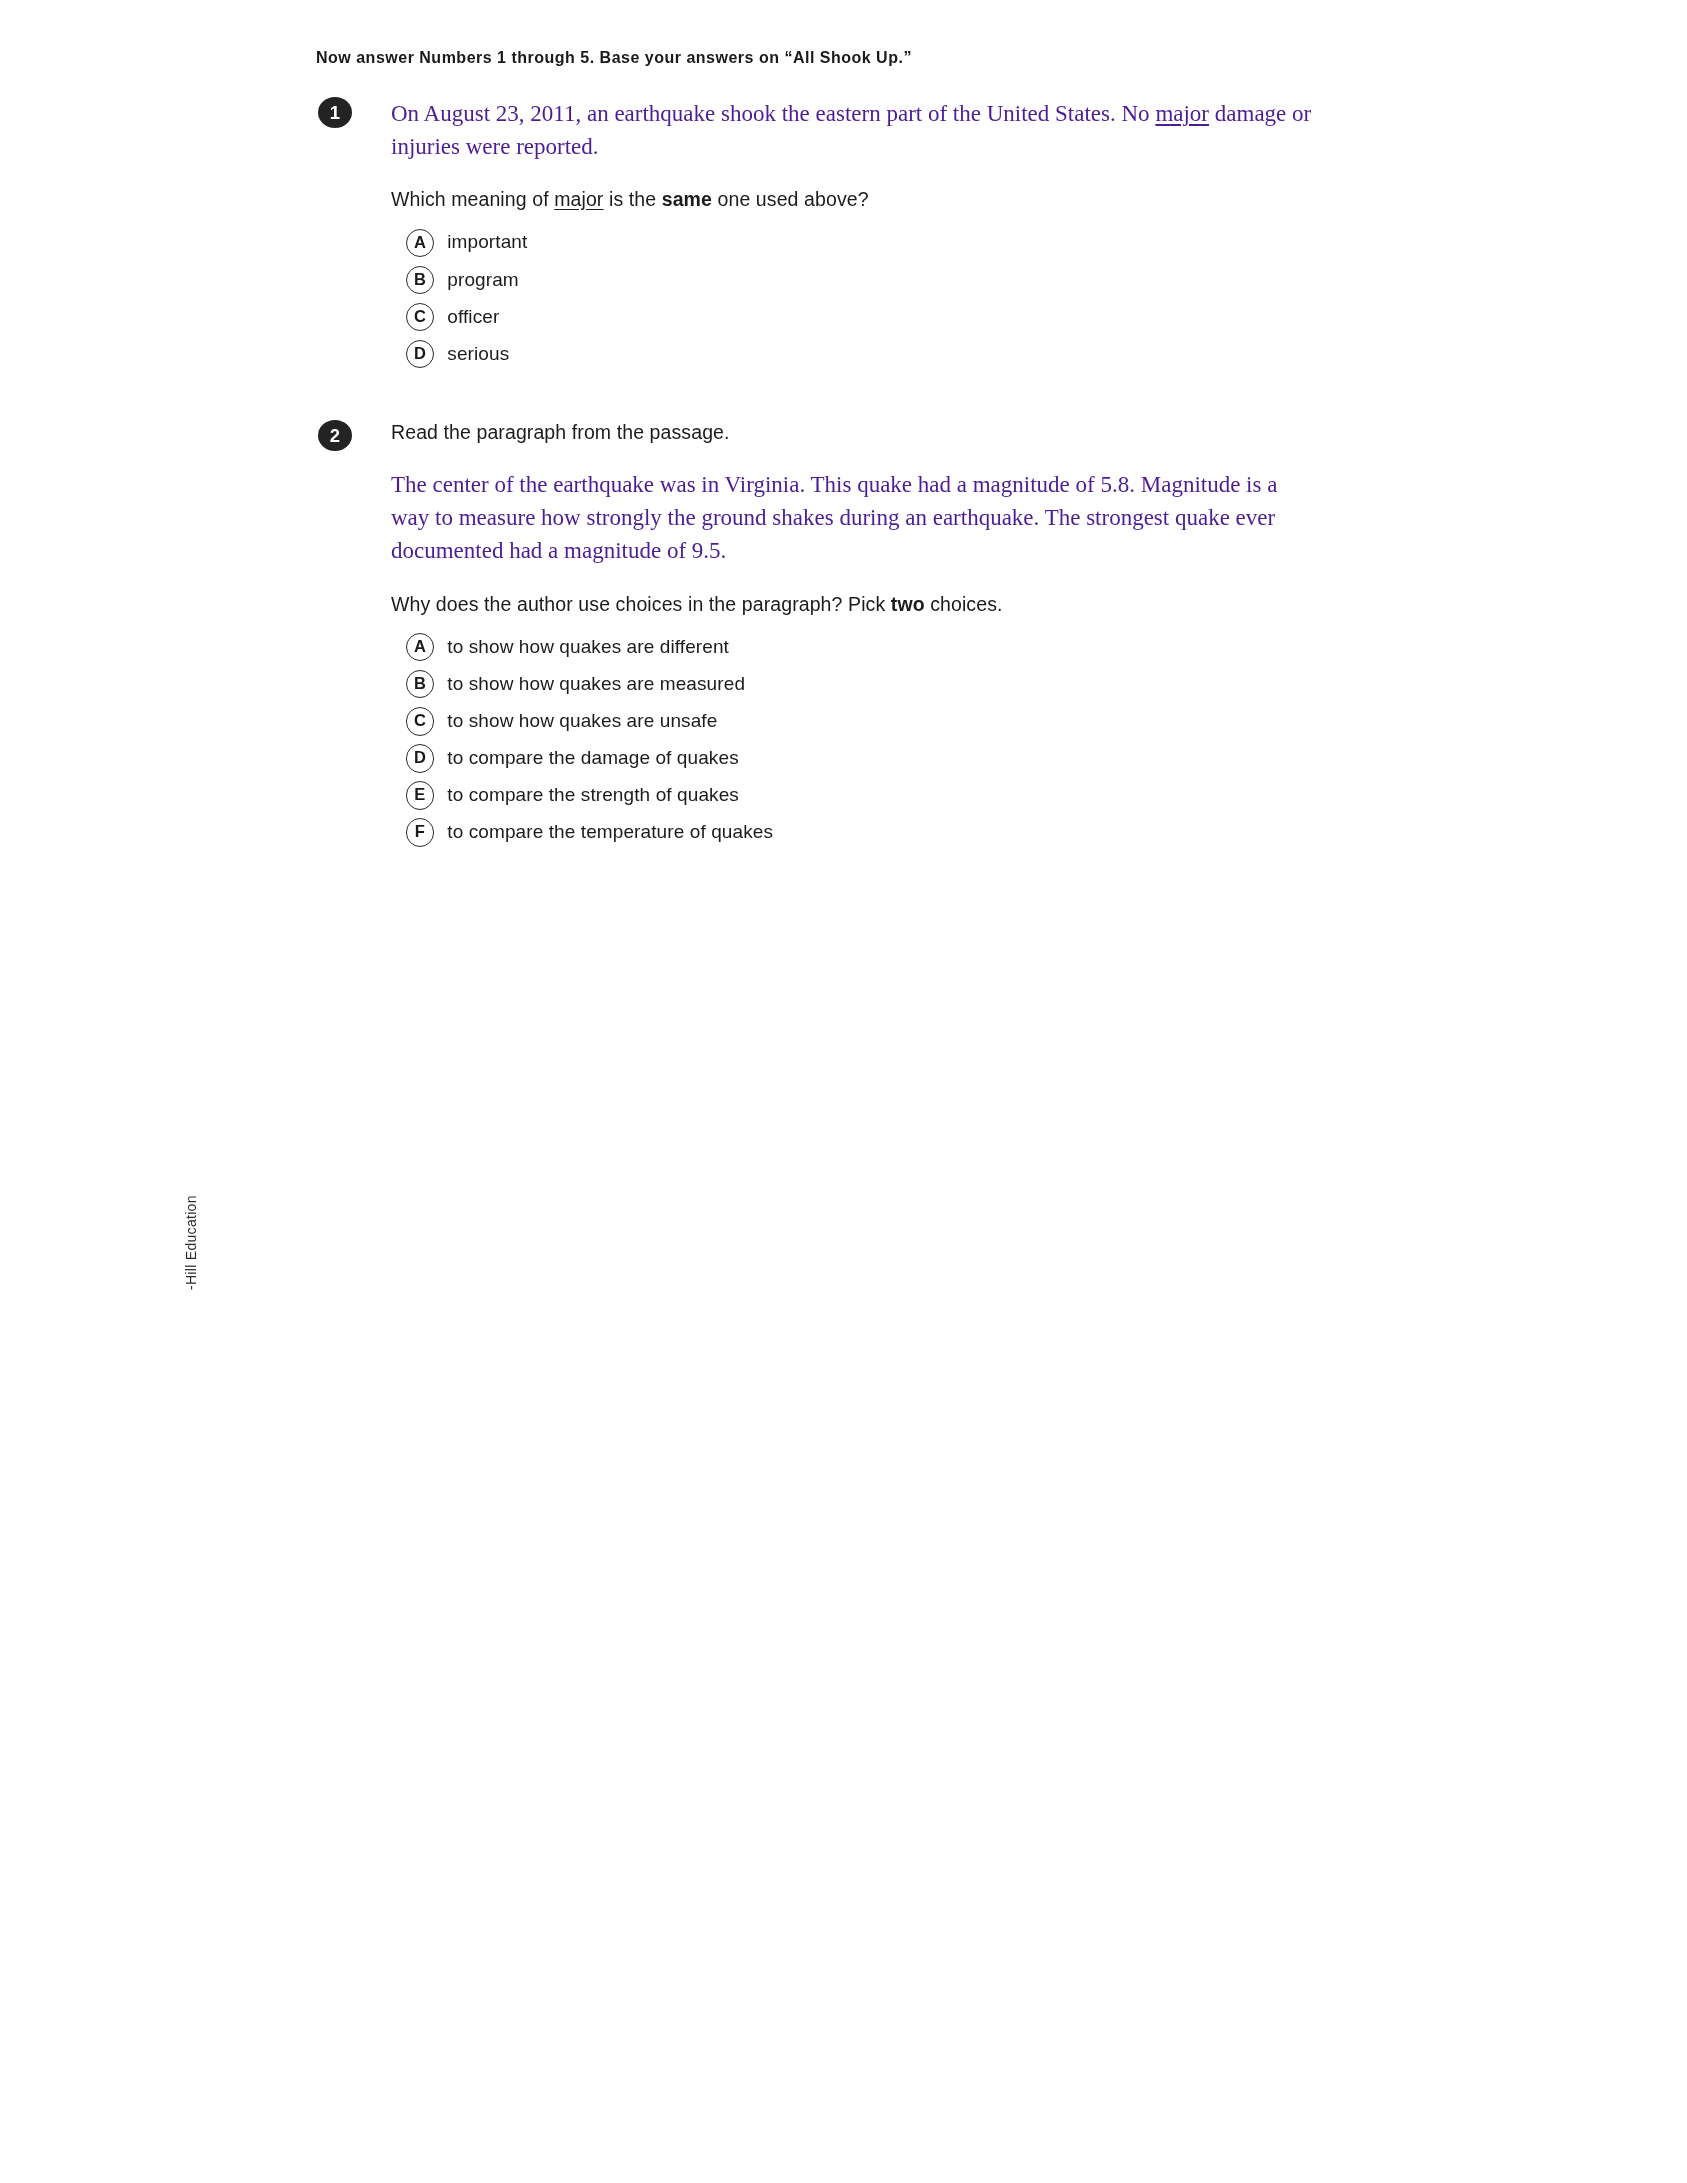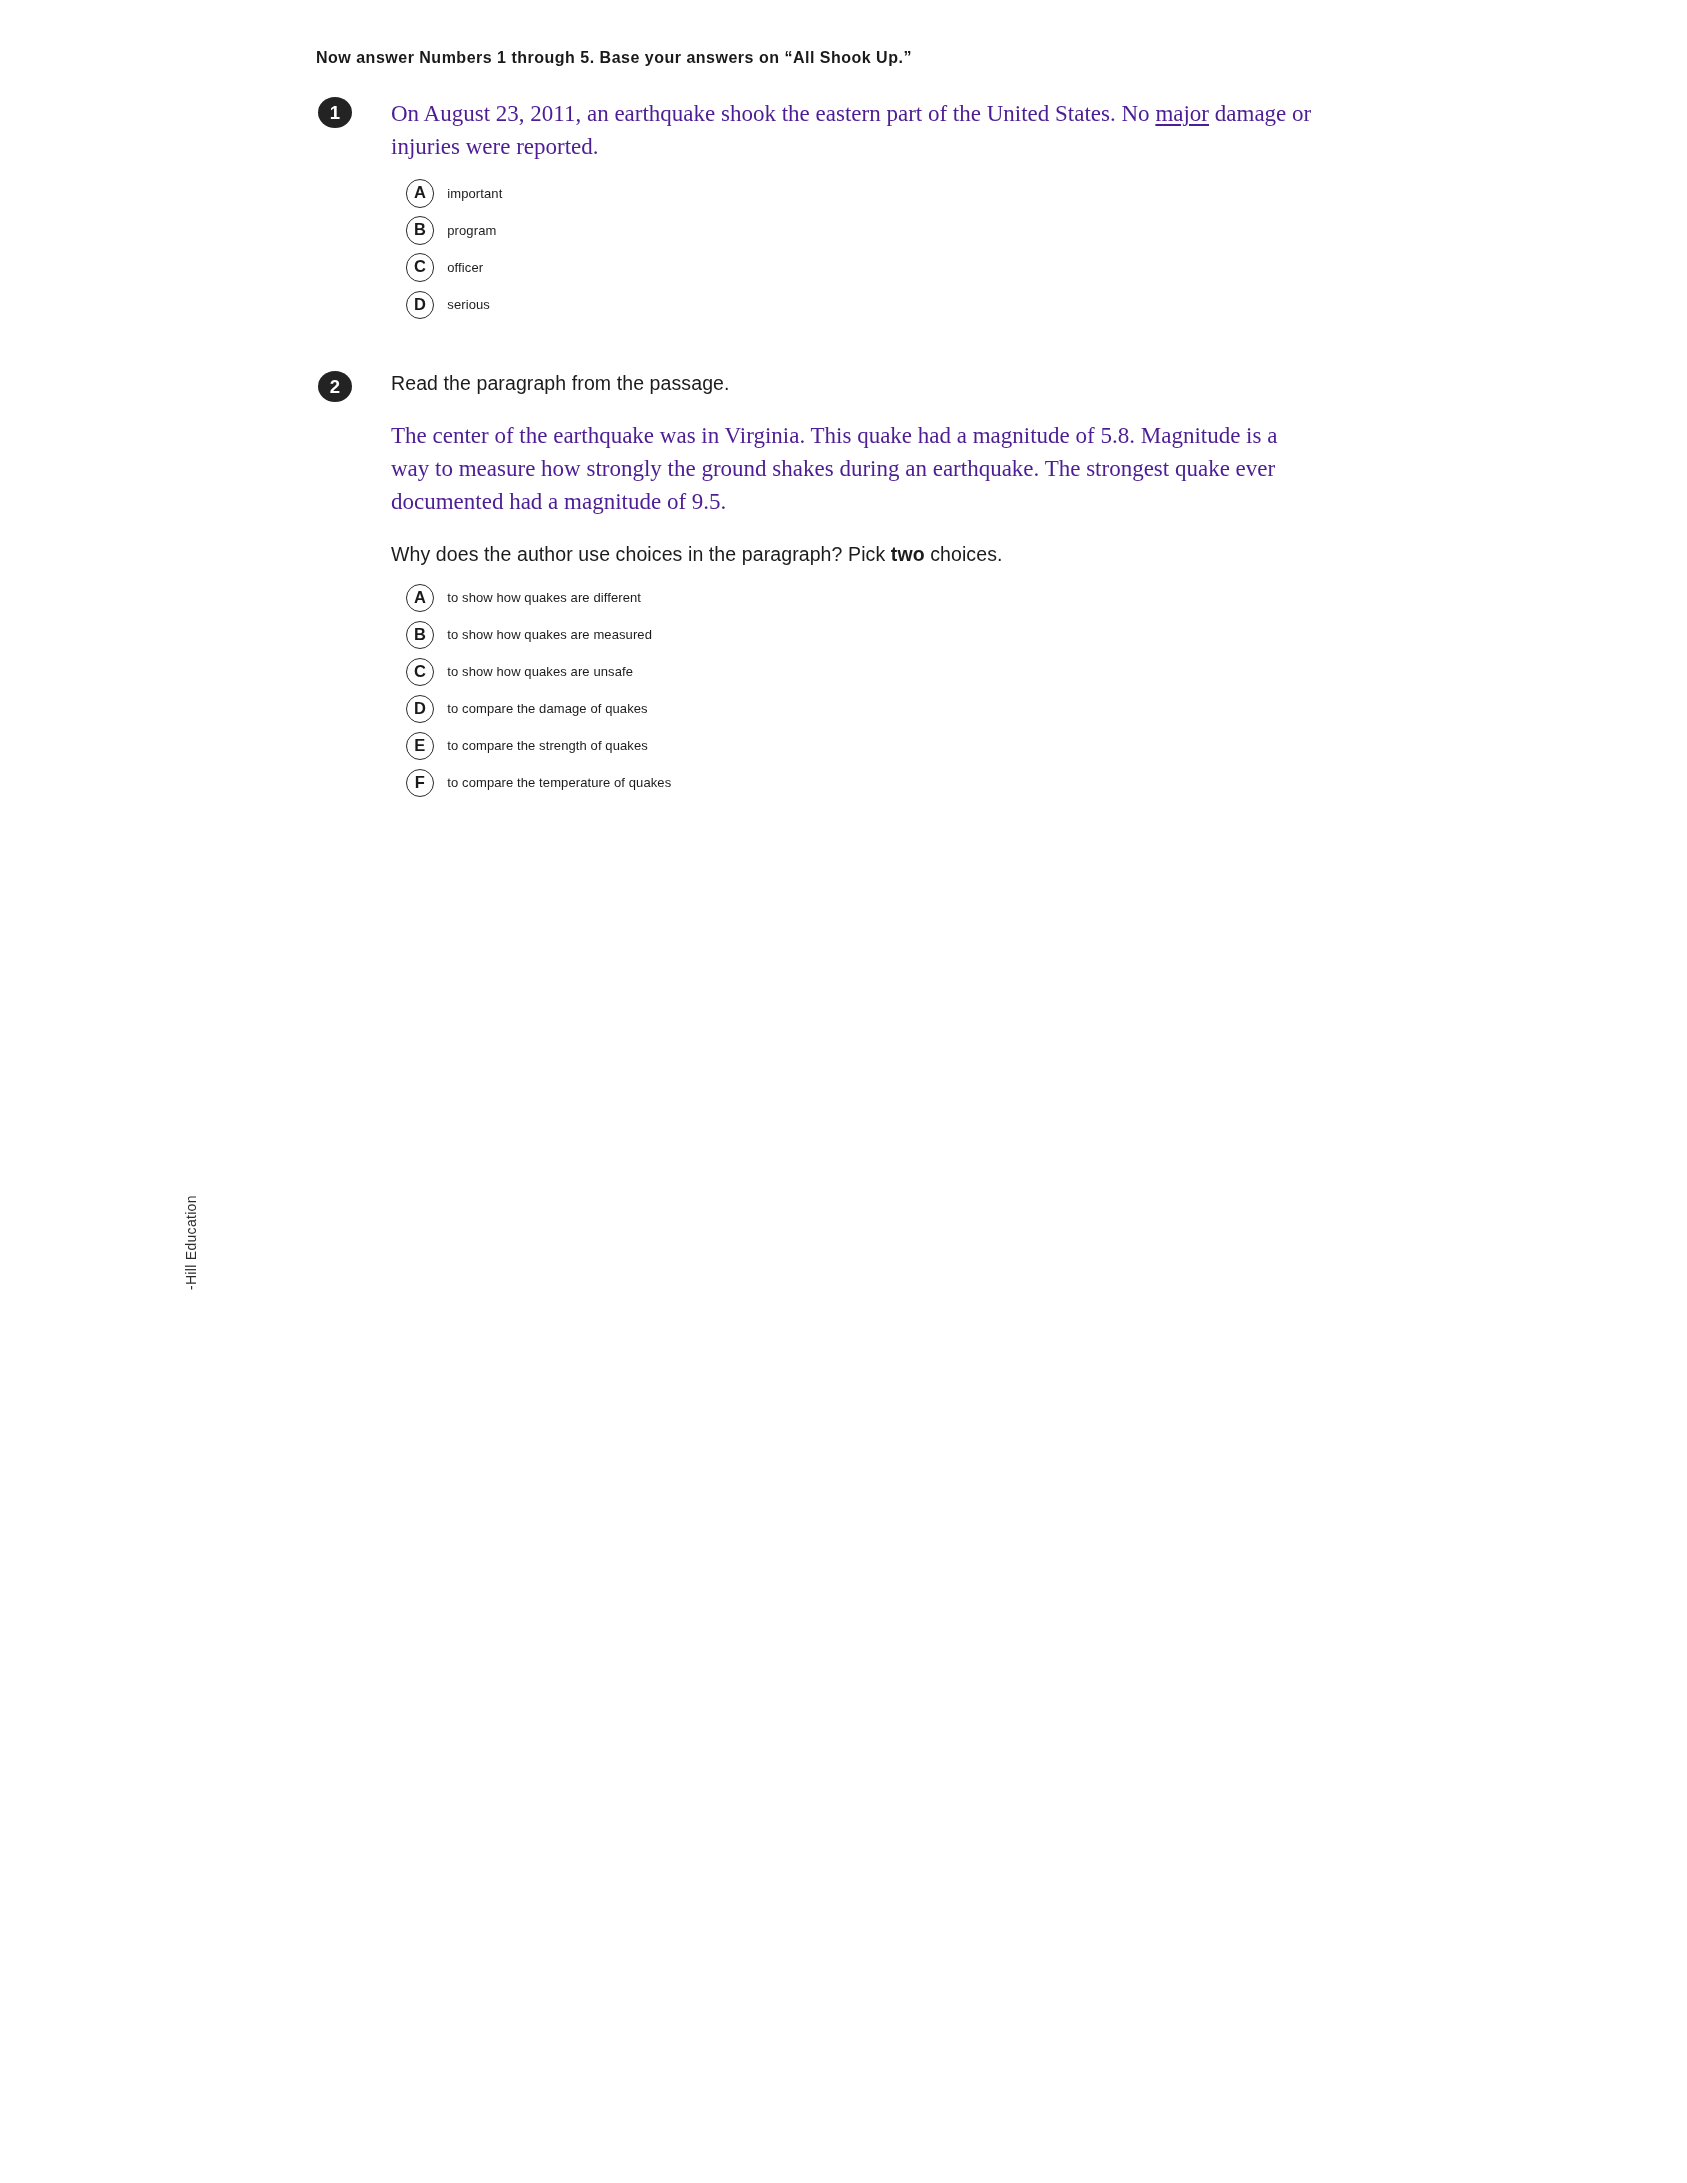--- a/index.html
+++ b/index.html
@@ -143,21 +143,21 @@
     font-size: 16.5px;
     line-height: 24px;
     text-align: center;
     color: #1a1a1a;
     margin-right: 13.2px;
     user-select: none;
   }
 
   .choice-text {
     font-family: "Liberation Sans", sans-serif;
-    font-size: 13px;
+    font-size: 19px;
     line-height: 1.2;
     color: #1c1c1c;
     letter-spacing: 0.1px;
   }
 </style>
 </head>
 <body>
 
 <div class="page">
 
@@ -171,20 +171,23 @@
 
     <section class="question">
       <div class="q-badge">1</div>
       <div class="q-body">
 
 
         <p class="passage-quote">
           <span>On August 23, 2011, an earthquake shook the eastern part of the United States. No </span><u>major</u><span> damage or injuries were reported.</span>
         </p>
 
+        <p class="q-prompt">
+          <span>Which meaning of </span><u>major</u><span> is the </span><b>same</b><span> one used above?</span>
+        </p>
 
         <ul class="choices">
           <li class="choice">
             <span class="choice-bubble">A</span>
             <span class="choice-text">important</span>
           </li>
           <li class="choice">
             <span class="choice-bubble">B</span>
             <span class="choice-text">program</span>
           </li>

